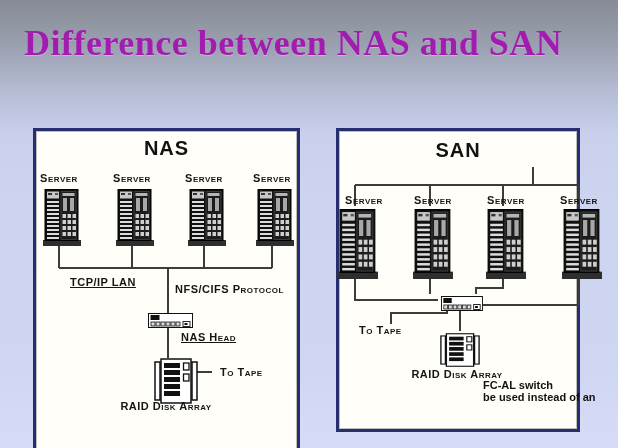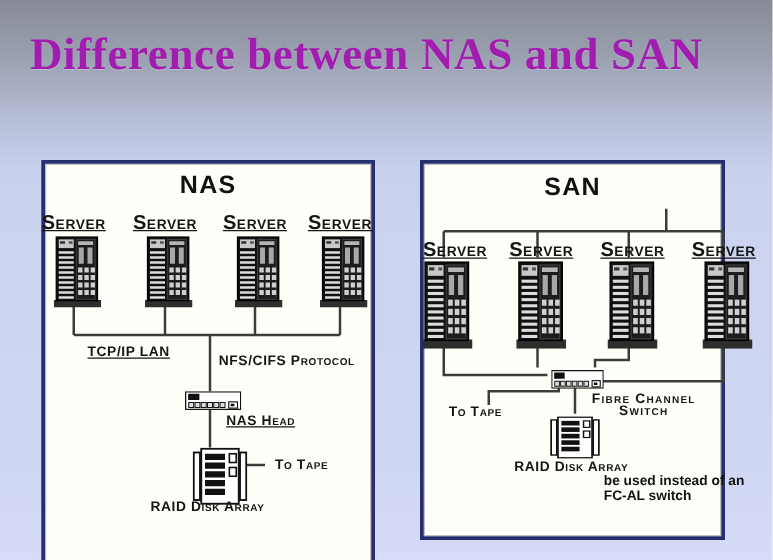--- a/index.html
+++ b/index.html
@@ -23,21 +23,21 @@
   .box-title{
     position:absolute;left:0;right:0;text-align:center;
     font-size:20px;font-weight:bold;color:#111;letter-spacing:1px;margin:0;
   }
   #nas-box .box-title{top:6px;}
   #san-box .box-title{top:8px;}
   .lbl{
     position:absolute;font-weight:bold;font-size:11px;color:#151515;
     font-variant:small-caps;letter-spacing:.5px;white-space:nowrap;line-height:11px;
   }
-  .srv-lbl{font-size:16px;transform:translateX(-50%);text-decoration:underline;}
+  .srv-lbl{font-size:11px;transform:translateX(-50%);}
   .centered{transform:translateX(-50%);}
   .conn{position:absolute;left:0;top:0;pointer-events:none;}
   .conn path{stroke:#3c3c3c;stroke-width:2;fill:none;}
   .icon{position:absolute;}
   .switch-label{
     position:absolute;text-align:center;
     font-weight:bold;font-size:11px;color:#151515;font-variant:small-caps;
     letter-spacing:1px;line-height:10px;
   }
   .note{
@@ -187,29 +187,25 @@
       <use href="#def-server"></use>
     </svg>
   <svg class="icon" style="left:223px;top:78px;" width="40" height="70" viewBox="0 0 38 57" preserveAspectRatio="none">
       <use href="#def-server"></use>
     </svg>
 
   <svg class="icon" style="left:102px;top:165px;" width="42" height="15" viewBox="0 0 45 15" preserveAspectRatio="none">
       <use href="#def-switch"></use>
     </svg>
 
-  <div class="switch-label" style="left:127px;top:183px;width:98px;">
-    <div>Fibre Channel</div>
-    <div>Switch</div>
-  </div>
 
   <span class="lbl" style="left:20px;top:194px;">To Tape</span>
 
   <svg class="icon" style="left:101px;top:202px;" width="40" height="34" viewBox="0 0 44 46" preserveAspectRatio="none">
       <use href="#def-raid"></use>
     </svg>
   <span class="lbl centered" style="left:118px;top:238px;">RAID Disk Array</span>
 
   <div class="note" style="left:144px;top:249px;">
+    <div>FC-AL switch</div>
     <div>be used instead of an</div>
-    <div>FC-AL switch</div>
   </div>
 </div>
 
 </body></html>

